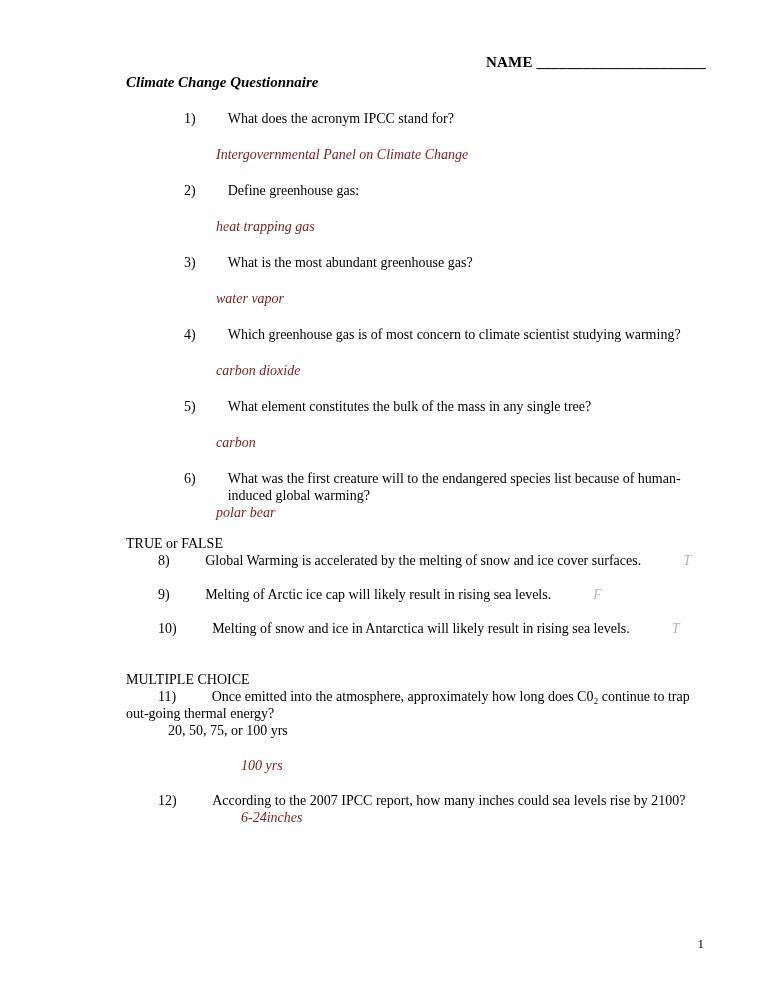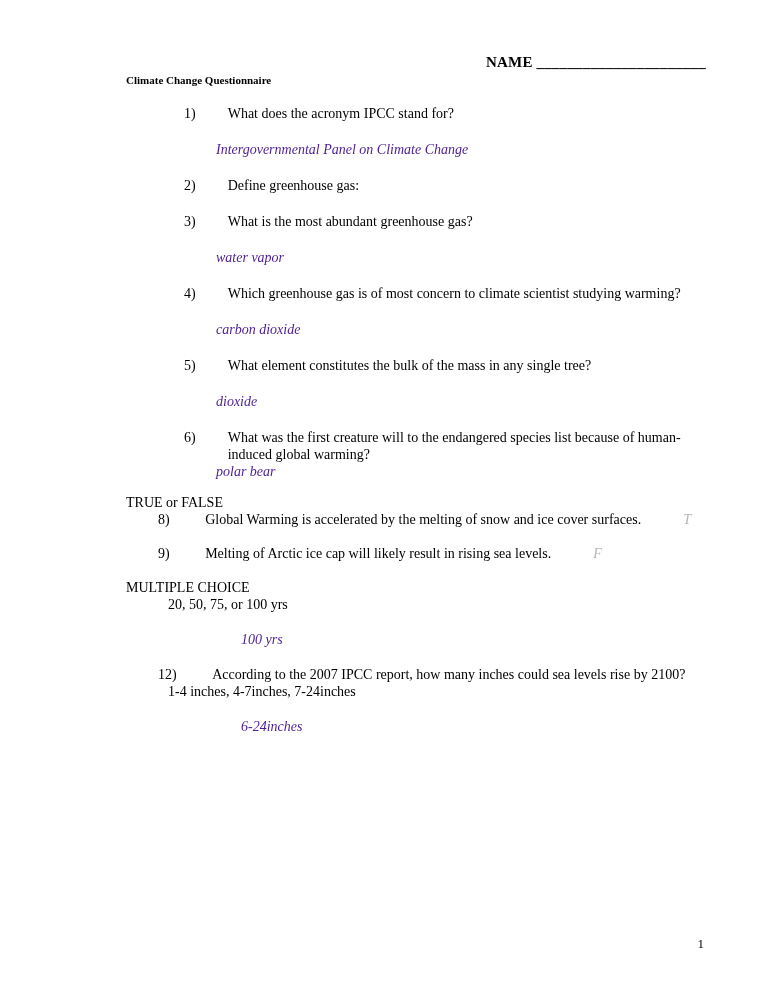--- a/index.html
+++ b/index.html
@@ -17,32 +17,33 @@
   .content { padding: 54px 62px 0 62px; }
 
   .name-line {
     text-align: right;
     font-weight: bold;
     font-size: 15px;
     letter-spacing: 0.2px;
     margin: 0 0 3px 0;
   }
   .doc-title {
-    font-size: 11px;
+    font-size: 15px;
     font-weight: bold;
     margin: 0 0 19px 0;
+    font-style: italic;
   }
 
   .q { display: flex; line-height: 17px; margin: 0 0 19px 26px; }
   .qnum { flex: 0 0 22px; }
   .qtext { flex: 1; }
 
   .answer {
     font-style: italic;
-    color: #4c1d95;
+    color: #7f1d1d;
     line-height: 17px;
     margin: 0 0 19px 90px;
   }
   .mc-answer { margin-left: 115px; }
 
   .section-heading { line-height: 17px; margin: 0; }
 
   .tf { line-height: 17px; margin: 0 0 17px 0; }
   .tf .tfnum7 { display: inline-block; min-width: 24px; }
   .tf-ans { font-style: italic; color: #b5b5bd; margin-left: 10px; }
@@ -75,67 +76,75 @@
     <div class="q">
       <span class="qnum">1)</span>
       <span class="qtext">What does the acronym IPCC stand for?</span>
     </div>
     <div class="answer">Intergovernmental Panel on Climate Change</div>
 
     <div class="q">
       <span class="qnum">2)</span>
       <span class="qtext">Define greenhouse gas:</span>
     </div>
+    <div class="answer">heat trapping gas</div>
 
     <div class="q">
       <span class="qnum">3)</span>
       <span class="qtext">What is the most abundant greenhouse gas?</span>
     </div>
     <div class="answer">water vapor</div>
 
     <div class="q">
       <span class="qnum">4)</span>
       <span class="qtext">Which greenhouse gas is of most concern to climate scientist studying warming?</span>
     </div>
     <div class="answer">carbon dioxide</div>
 
     <div class="q">
       <span class="qnum">5)</span>
       <span class="qtext">What element constitutes the bulk of the mass in any single tree?</span>
     </div>
-    <div class="answer">dioxide</div>
+    <div class="answer">carbon</div>
 
     <div class="q mb0">
       <span class="qnum">6)</span>
       <span class="qtext">What was the first creature will to the endangered species list because of human-induced global warming?</span>
     </div>
     <div class="answer mb14">polar bear</div>
 
     <div class="section-heading">TRUE or FALSE</div>
 
 
     <div class="tf">
       <span>8)</span>
       <span>Global Warming is accelerated by the melting of snow and ice cover surfaces.</span><span class="tf-ans">T</span>
     </div>
 
     <div class="tf">
       <span>9)</span>
       <span>Melting of Arctic ice cap will likely result in rising sea levels.</span><span class="tf-ans">F</span>
     </div>
 
+    <div class="tf mb34">
+      <span>10)</span>
+      <span>Melting of snow and ice in Antarctica will likely result in rising sea levels.</span><span class="tf-ans">T</span>
+    </div>
 
     <div class="section-heading">MULTIPLE CHOICE</div>
 
+    <div class="mc-q">
+      <span>11)</span>
+      <span>Once emitted into the atmosphere, approximately how long does C0₂ continue to trap out-going thermal energy?</span>
+    </div>
     <div class="choices">20, 50, 75, or 100 yrs</div>
     <div class="answer mc-answer mb18">100 yrs</div>
 
     <div class="mc-q">
       <span>12)</span>
       <span>According to the 2007 IPCC report, how many inches could sea levels rise by 2100?</span>
     </div>
-    <div class="choices">1-4 inches, 4-7inches, 7-24inches</div>
     <div class="answer mc-answer mb0">6-24inches</div>
 
   </div>
 
   <div class="page-number">1</div>
 </div>
 
 </body></html>

